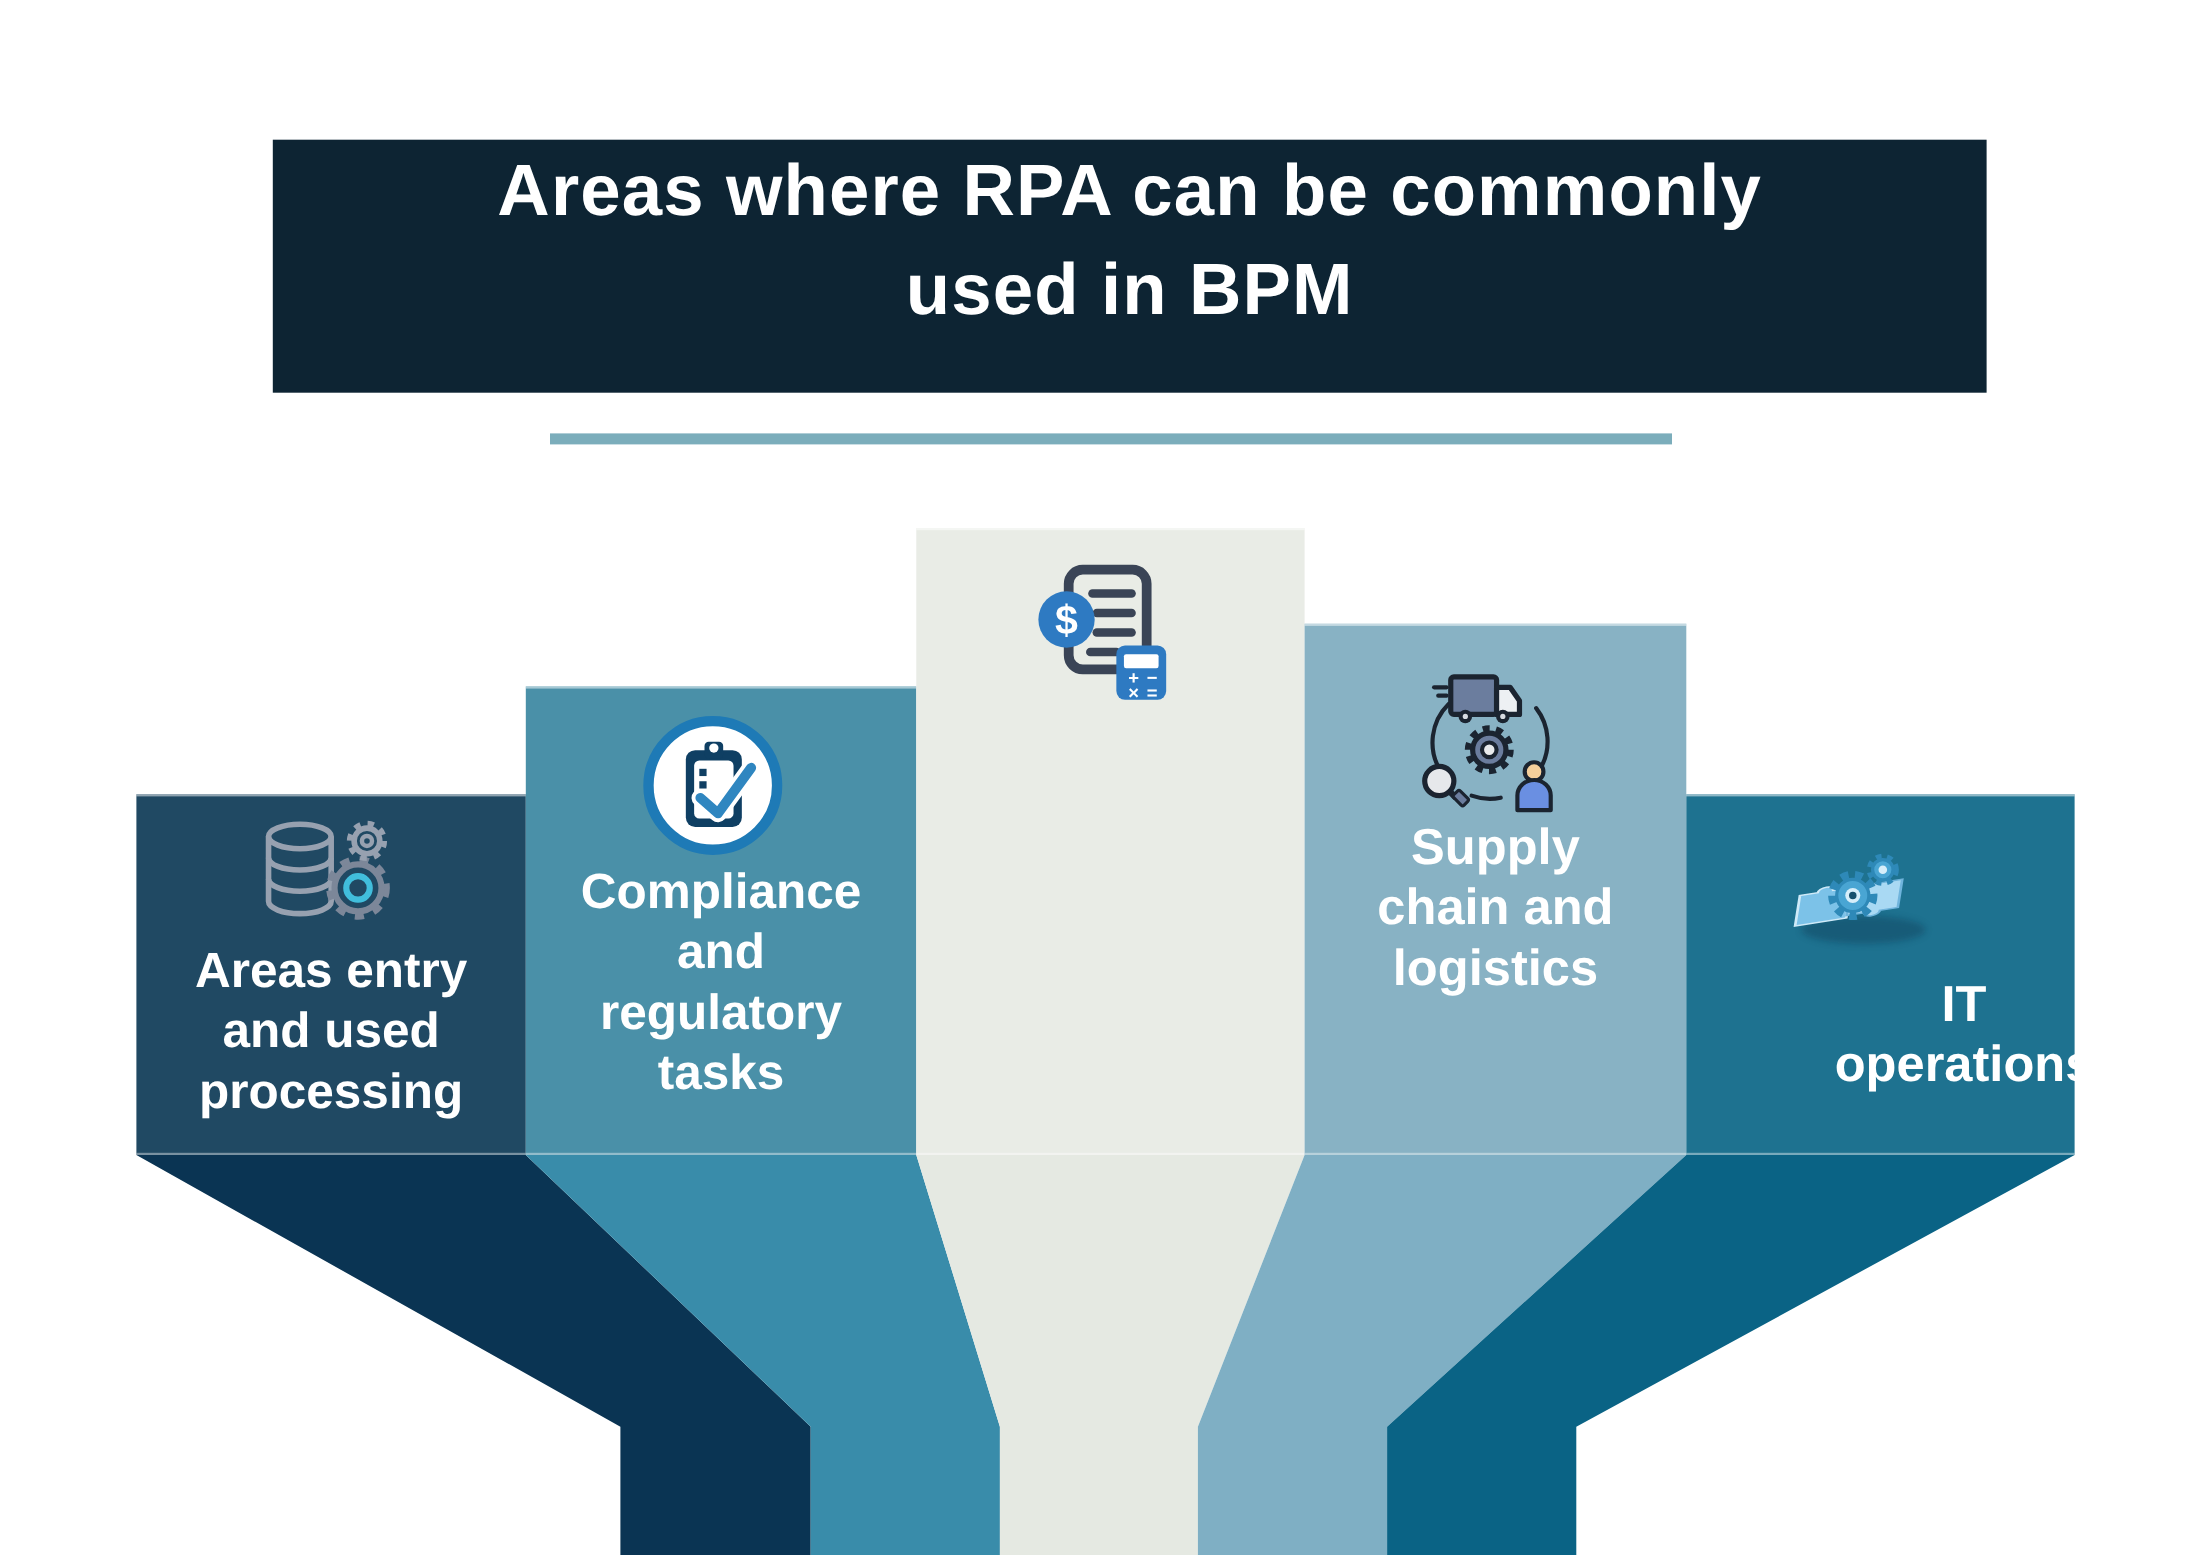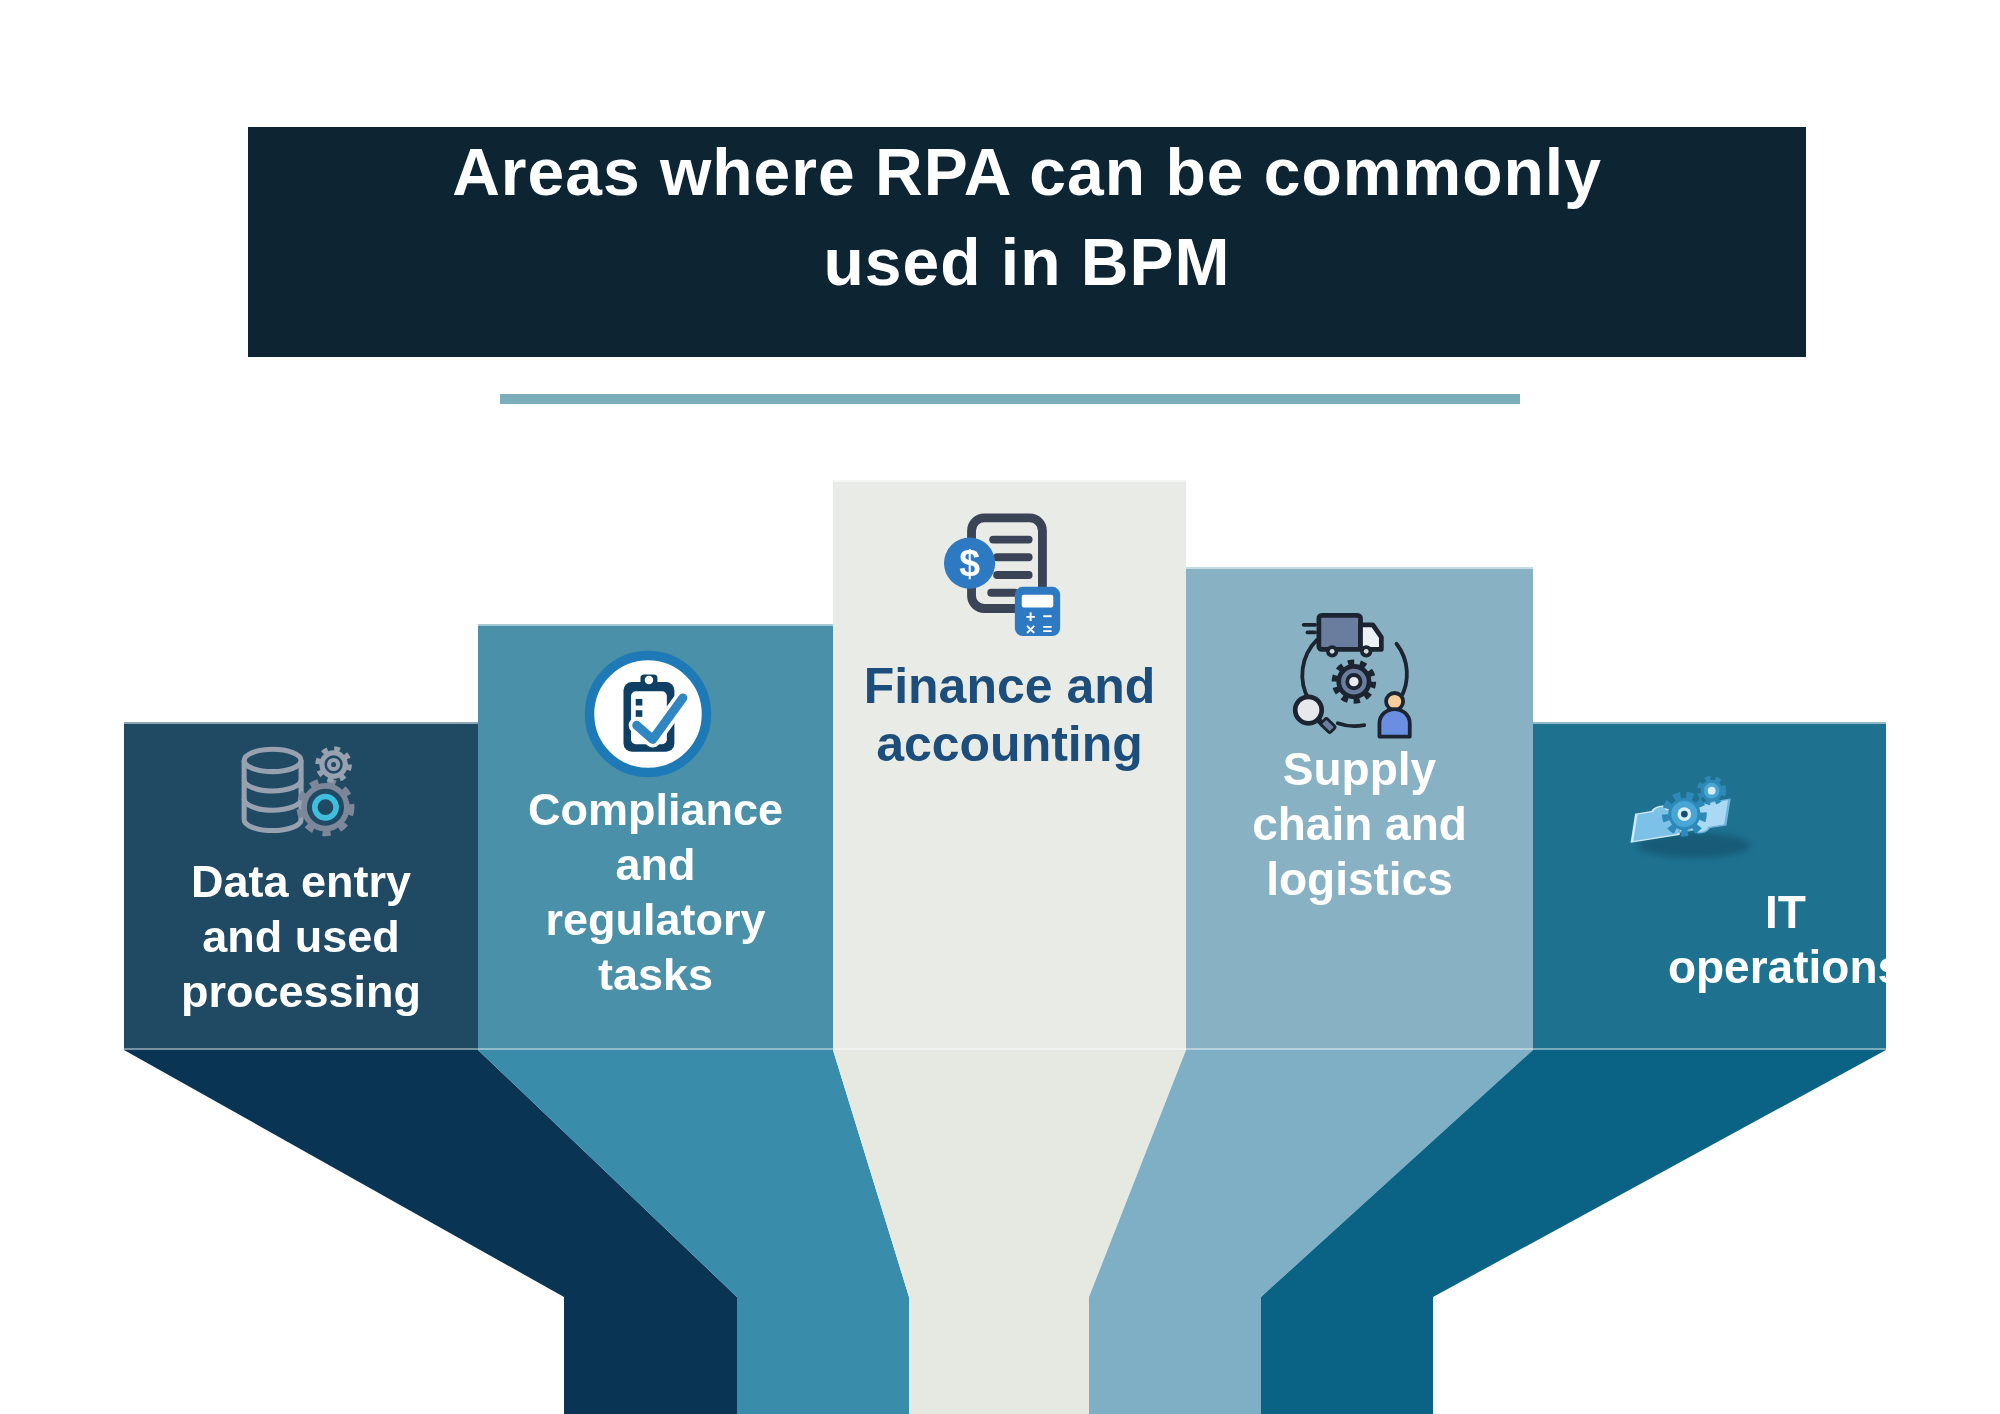--- a/index.html
+++ b/index.html
@@ -182,34 +182,30 @@
       </g>
       <g>
         <circle cx="94" cy="24" r="12" fill="none" stroke="#2E89B8" stroke-width="6" stroke-dasharray="5 5"></circle>
         <circle cx="94" cy="24" r="9.5" fill="#49A5D3" stroke="#2E89B8" stroke-width="3"></circle>
         <circle cx="94" cy="24" r="4" fill="#D6EEFA"></circle>
       </g>
     </svg>
   </div>
 
   <div class="lbl l1">
-    <span>Data entry</span>
+    <span>Areas entry</span>
     <span>and used</span>
     <span>processing</span>
   </div>
   <div class="lbl l2">
     <span>Compliance</span>
     <span>and</span>
     <span>regulatory</span>
     <span>tasks</span>
   </div>
-  <div class="lbl l3">
-    <span>Finance and</span>
-    <span>accounting</span>
-  </div>
   <div class="lbl l4">
     <span>Supply</span>
     <span>chain and</span>
     <span>logistics</span>
   </div>
   <div class="lbl l5">
     <span>IT</span>
     <span>operations</span>
   </div>
 

